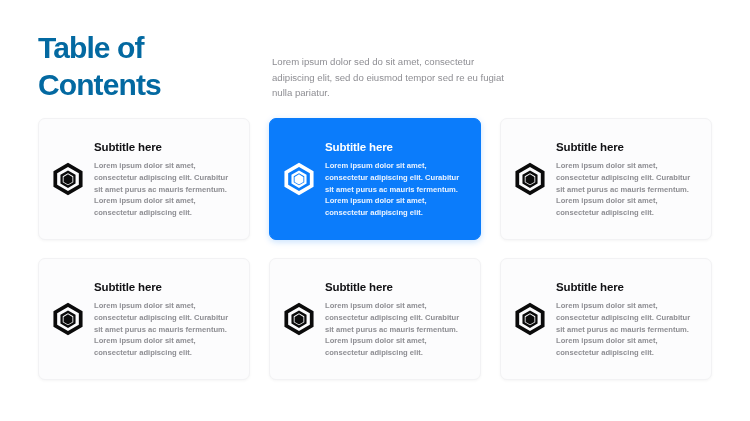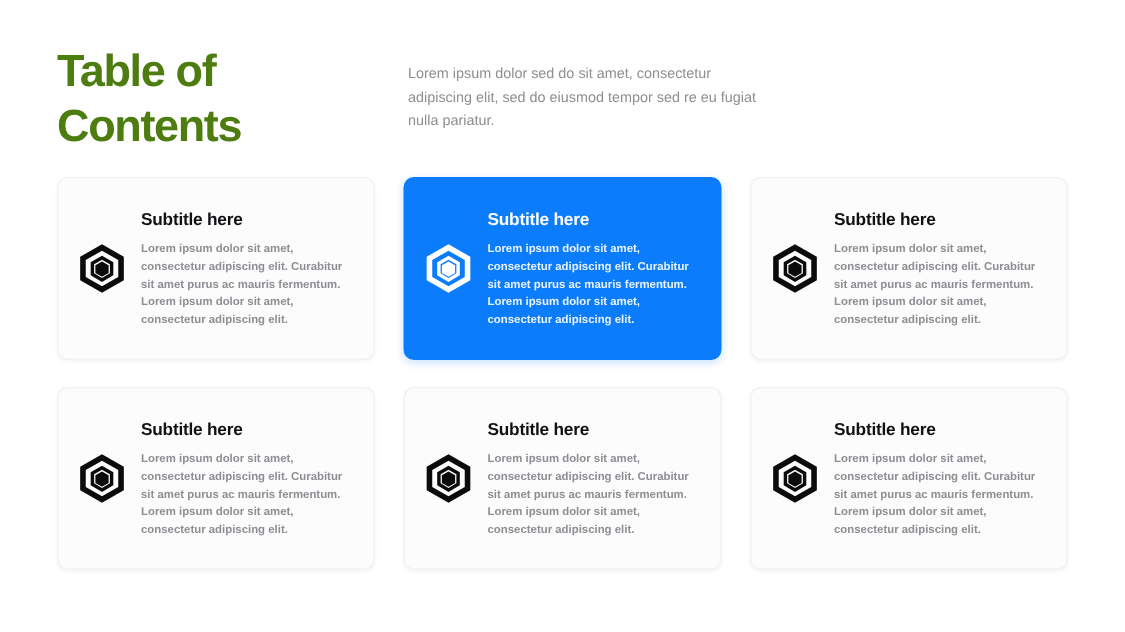--- a/index.html
+++ b/index.html
@@ -32,29 +32,29 @@
 
   .page-title {
     position: absolute;
     left: 0;
     top: 0;
     width: 230px;
     font-size: 30px;
     line-height: 1.22;
     font-weight: bold;
     letter-spacing: -0.9px;
-    color: #4d7c0f;
+    color: #0369a1;
     white-space: pre-line;
     margin: 0;
   }
 
   .intro-text {
     position: absolute;
     left: 234px;
-    top: 12px;
+    top: 24px;
     width: 235px;
     font-size: 9.6px;
     line-height: 1.62;
     color: #8e8e93;
     margin: 0;
   }
 
   
   .grid {
     position: absolute;

